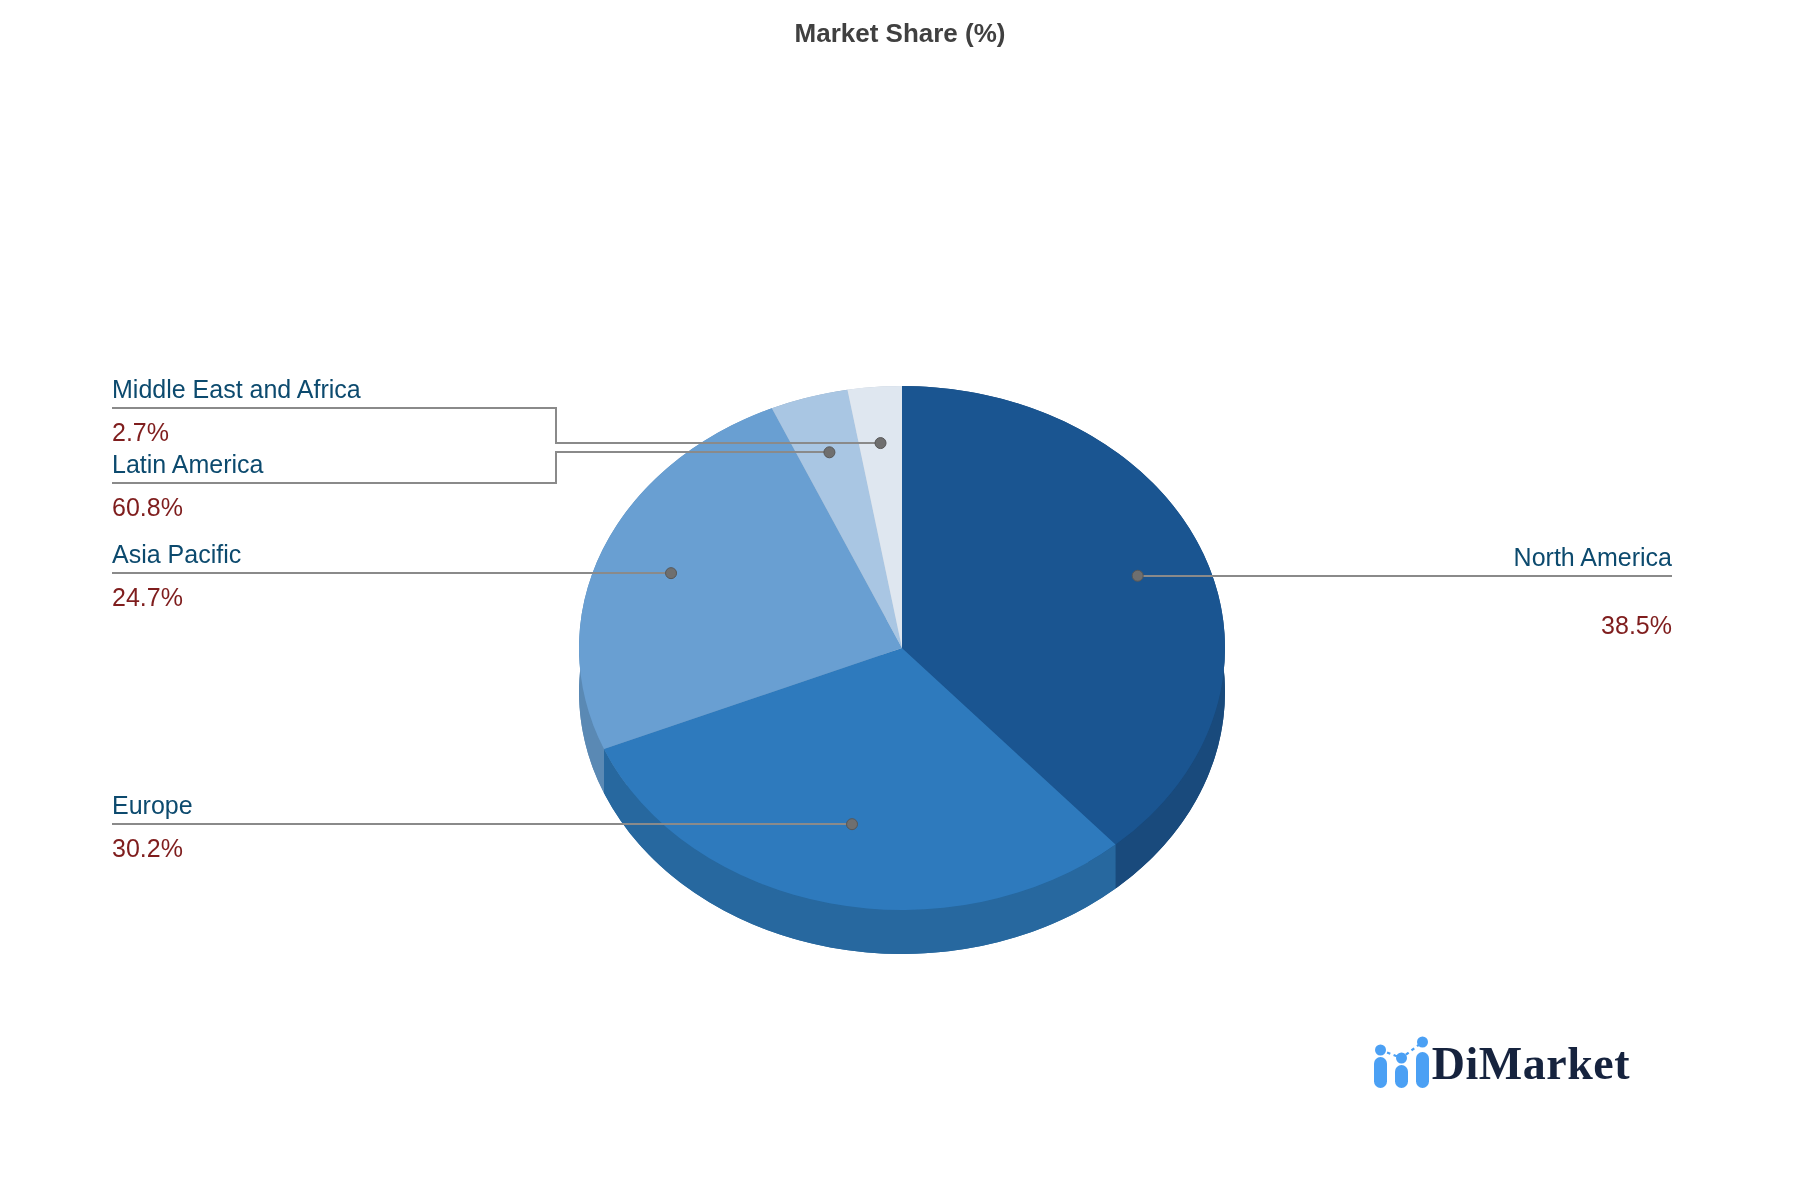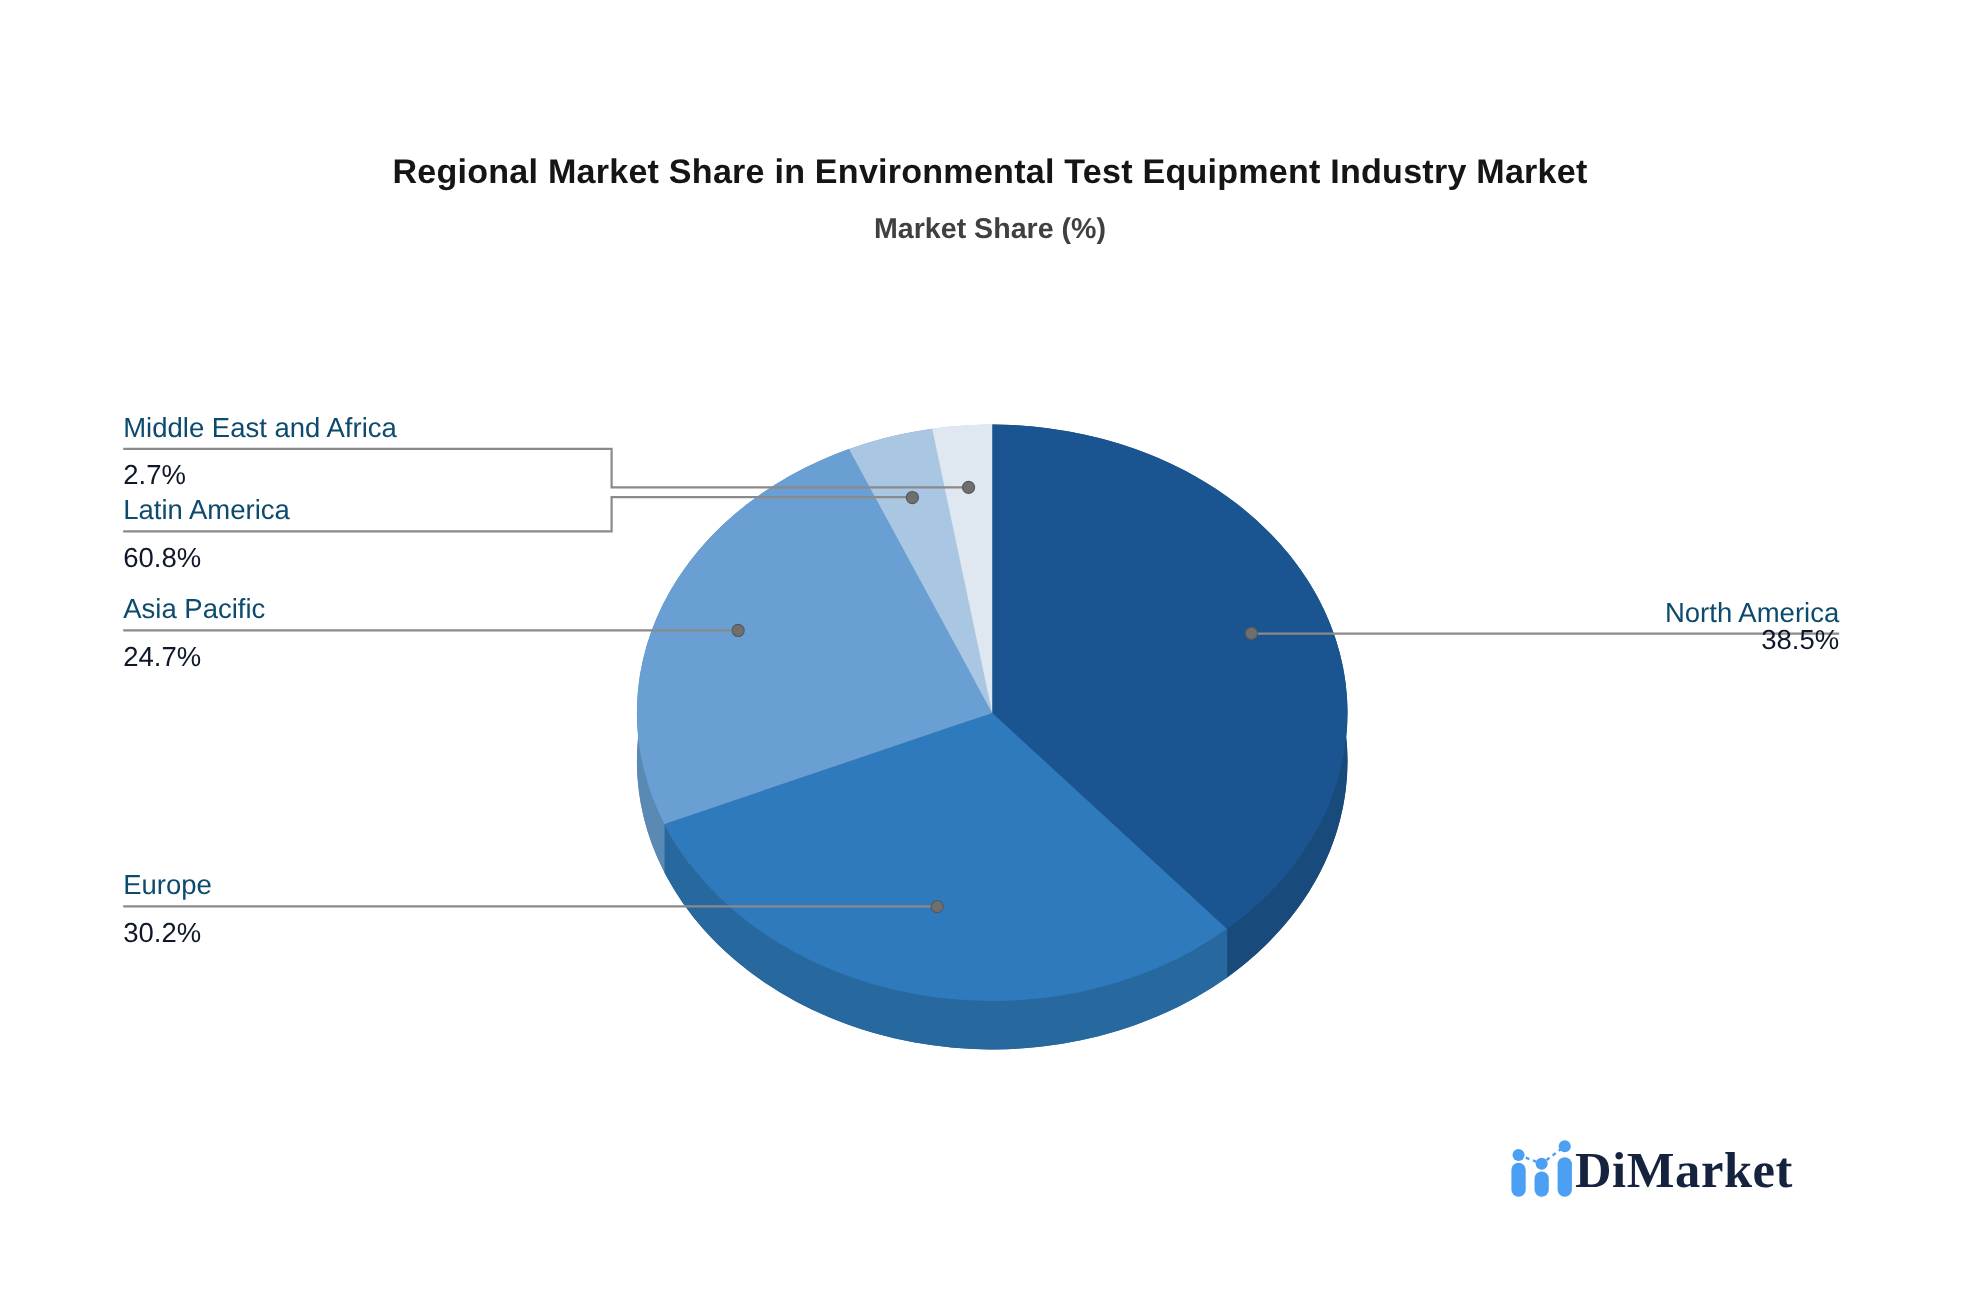--- a/index.html
+++ b/index.html
@@ -11,36 +11,35 @@
   .chart-title{
     margin:138px 0 0 0;font-size:31px;font-weight:700;color:#151515;
     letter-spacing:0.2px;
   }
   .chart-subtitle{
     margin:18px 0 0 0;font-size:26px;font-weight:700;color:#404040;
   }
   #pie-svg{position:absolute;left:0;top:0;}
   .slice-label{position:absolute;white-space:nowrap;font-size:25px;line-height:29px;}
   .slice-name{color:#0c4a6e;}
-  .slice-value{color:#0f172a;}
+  .slice-value{color:#7f1d1d;}
   .align-right{text-align:right;}
   .logo{
     position:absolute;top:1036px;right:170px;
     display:flex;align-items:flex-end;gap:1px;
   }
   .logo-text{
     font-family:"Liberation Serif", serif;font-weight:700;
     font-size:46px;line-height:52px;color:#16233e;letter-spacing:0.5px;
   }
 </style>
 </head>
 <body>
 
 <div class="header">
-  <h1 class="chart-title">Regional Market Share in Environmental Test Equipment Industry Market</h1>
   <h2 class="chart-subtitle">Market Share (%)</h2>
 </div>
 
 <svg id="pie-svg" width="1800" height="1196" viewBox="0 0 1800 1196">
     <path d="M 902 692 L 902 430 A 323 262 0 0 1 1115.6037324995395 888.5291002431804 Z" fill="#194a7c"></path>
     <path d="M 902 692 L 1115.6037324995395 888.5291002431804 A 323 262 0 0 1 603.976705021953 793.023005976678 Z" fill="#27689f"></path>
     <path d="M 902 692 L 603.976705021953 793.023005976678 A 323 262 0 0 1 771.8612212644869 452.2068127733196 Z" fill="#5a89b4"></path>
     <path d="M 902 692 L 771.8612212644869 452.2068127733196 A 323 262 0 0 1 847.4667973577868 433.76111607096254 Z" fill="#90a9c2"></path>
     <path d="M 902 692 L 847.4667973577868 433.76111607096254 A 323 262 0 0 1 902.0000000000005 430 Z" fill="#bec9d6"></path>
     <path d="M 902.00 386.00 L 918.90 386.36 L 935.76 387.44 L 952.53 389.23 L 969.16 391.73 L 985.60 394.93 L 1001.81 398.82 L 1017.75 403.40 L 1033.38 408.65 L 1048.64 414.56 L 1063.50 421.10 L 1077.92 428.27 L 1091.85 436.04 L 1105.27 444.39 L 1118.13 453.30 L 1130.40 462.74 L 1142.04 472.69 L 1153.02 483.12 L 1163.31 494.00 L 1172.89 505.30 L 1181.73 517.00 L 1189.80 529.05 L 1197.08 541.43 L 1203.55 554.11 L 1209.19 567.04 L 1213.99 580.19 L 1217.94 593.53 L 1221.02 607.01 L 1223.23 620.61 L 1224.56 634.29 L 1225.00 648.00 L 1224.56 661.71 L 1223.23 675.39 L 1221.02 688.99 L 1217.94 702.47 L 1213.99 715.81 L 1209.19 728.96 L 1203.55 741.89 L 1197.08 754.57 L 1189.80 766.95 L 1181.73 779.00 L 1172.89 790.70 L 1163.31 802.00 L 1153.02 812.88 L 1142.04 823.31 L 1130.40 833.26 L 1118.13 842.70 L 1115.60 844.53 L 1115.60 888.53 L 1118.13 886.70 L 1130.40 877.26 L 1142.04 867.31 L 1153.02 856.88 L 1163.31 846.00 L 1172.89 834.70 L 1181.73 823.00 L 1189.80 810.95 L 1197.08 798.57 L 1203.55 785.89 L 1209.19 772.96 L 1213.99 759.81 L 1217.94 746.47 L 1221.02 732.99 L 1223.23 719.39 L 1224.56 705.71 L 1225.00 692.00 L 1224.56 678.29 L 1223.23 664.61 L 1221.02 651.01 L 1217.94 637.53 L 1213.99 624.19 L 1209.19 611.04 L 1203.55 598.11 L 1197.08 585.43 L 1189.80 573.05 L 1181.73 561.00 L 1172.89 549.30 L 1163.31 538.00 L 1153.02 527.12 L 1142.04 516.69 L 1130.40 506.74 L 1118.13 497.30 L 1105.27 488.39 L 1091.85 480.04 L 1077.92 472.27 L 1063.50 465.10 L 1048.64 458.56 L 1033.38 452.65 L 1017.75 447.40 L 1001.81 442.82 L 985.60 438.93 L 969.16 435.73 L 952.53 433.23 L 935.76 431.44 L 918.90 430.36 L 902.00 430.00 Z" fill="#194a7c"></path>
@@ -59,21 +58,21 @@
     <circle cx="852.0167755072115" cy="824.1749680623574" r="5.5" fill="#6f6f6f" stroke="#575757" stroke-width="1"></circle>
     <polyline points="112,573 671.0440633335076,573" fill="none" stroke="#8a8a8a" stroke-width="2"></polyline>
     <circle cx="671.0440633335076" cy="573.1456418967775" r="5.5" fill="#6f6f6f" stroke="#575757" stroke-width="1"></circle>
     <polyline points="112,483 556,483 556,452 829.4339394724389,452" fill="none" stroke="#8a8a8a" stroke-width="2"></polyline>
     <circle cx="829.4339394724389" cy="452.30044043210034" r="5.5" fill="#6f6f6f" stroke="#575757" stroke-width="1"></circle>
     <polyline points="112,408 556,408 556,443 880.5184851642667,443" fill="none" stroke="#8a8a8a" stroke-width="2"></polyline>
     <circle cx="880.5184851642667" cy="443.06944830347663" r="5.5" fill="#6f6f6f" stroke="#575757" stroke-width="1"></circle>
   </svg>
 
 <div class="slice-label slice-name align-right" id="nm0" style="top: 543px; right: 128px;">North America</div>
-<div class="slice-label slice-value align-right" id="pv0" style="top: 568px; right: 128px; text-align: right;">38.5%</div>
+<div class="slice-label slice-value align-right" id="pv0" style="top: 611px; right: 128px; text-align: right;">38.5%</div>
 
 <div class="slice-label slice-name" id="nm1" style="top: 791px; left: 112px;">Europe</div>
 <div class="slice-label slice-value" id="pv1" style="top: 834px; left: 112px;">30.2%</div>
 
 <div class="slice-label slice-name" id="nm2" style="top: 540px; left: 112px;">Asia Pacific</div>
 <div class="slice-label slice-value" id="pv2" style="top: 583px; left: 112px; text-align: right;">24.7%</div>
 
 <div class="slice-label slice-name" id="nm3" style="top: 450px; left: 112px;">Latin America</div>
 <div class="slice-label slice-value" id="pv3" style="top: 493px; left: 112px;">60.8%</div>
 

